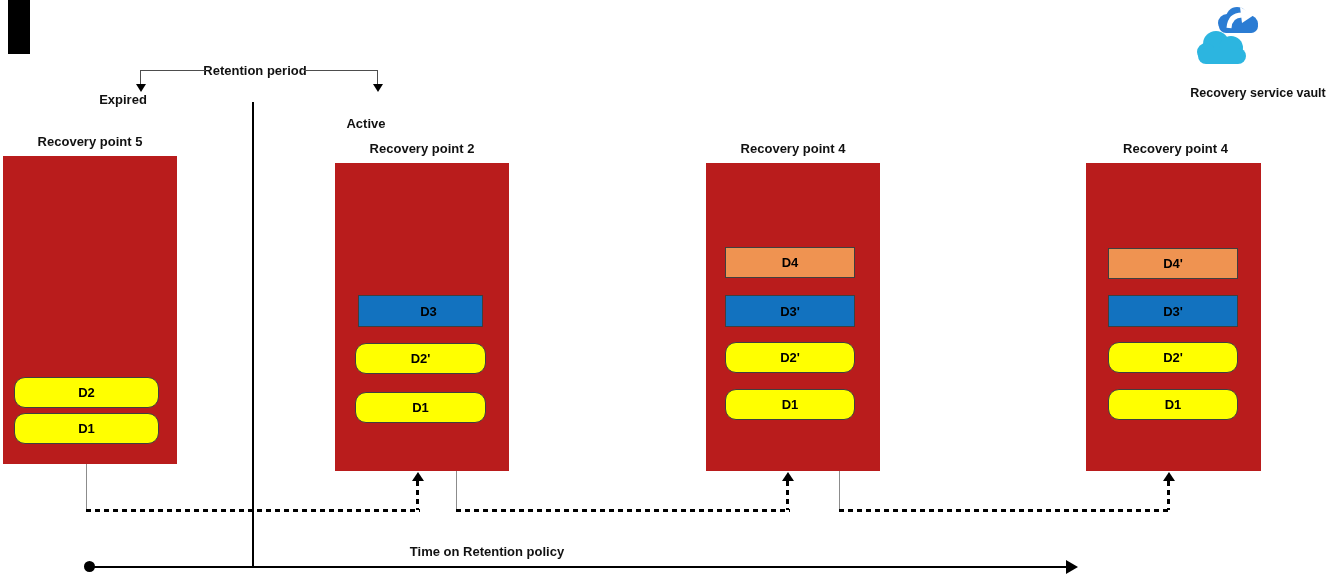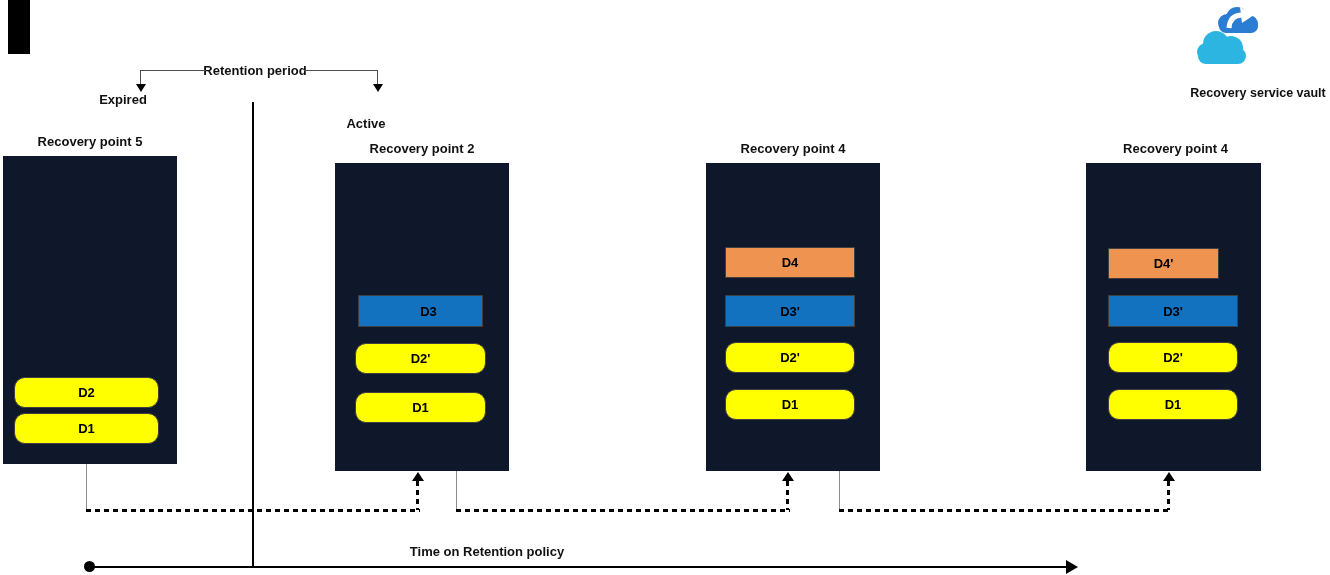--- a/index.html
+++ b/index.html
@@ -11,21 +11,21 @@
   .black-mark { position:absolute; left:8px; top:0; width:22px; height:54px; background:#000; }
 
   
   .hline { position:absolute; height:1px; background:#4d4d4d; }
   .vline-thin { position:absolute; width:1px; background:#4d4d4d; }
   .arrow-down { position:absolute; width:0; height:0;
     border-left:5px solid transparent; border-right:5px solid transparent; border-top:8px solid #000; }
   .main-vline { position:absolute; left:252px; top:102px; width:2px; height:465px; background:#000; }
 
   
-  .rp-box { position:absolute; width:174px; height:308px; background:#0f172a; }
+  .rp-box { position:absolute; width:174px; height:308px; background:#b91c1c; }
   .block { position:absolute; height:31px; box-sizing:border-box; border:1px solid #3f3f3f;
     display:flex; align-items:center; justify-content:center;
     font-size:13px; font-weight:700; color:#000; }
   .block.yellow { background:#ffff00;border-radius:11px; }
   .block.blue   { background:#1272bf; }
   .block.orange { background:#ef9351; }
 
   
   .gray-conn { position:absolute; width:1px; background:#8c8c8c; }
   .dash-h { position:absolute; height:3px;
@@ -79,21 +79,21 @@
   <div class="lbl" style="left:706px; top:141px; width:174px;">Recovery point 4</div>
   <div class="rp-box" style="left:706px; top:163px;">
     <div class="block orange" style="left:19px; top:84px; width:130px;">D4</div>
     <div class="block blue" style="left:19px; top:132px; width:130px; height:32px;">D3'</div>
     <div class="block yellow" style="left:19px; top:179px; width:130px;">D2'</div>
     <div class="block yellow" style="left:19px; top:226px; width:130px;">D1</div>
   </div>
 
   <div class="lbl" style="left:1088px; top:141px; width:175px;">Recovery point 4</div>
   <div class="rp-box" style="left:1086px; top:163px; width:175px;">
-    <div class="block orange" style="left:22px; top:85px; width:111px;">D4'</div>
+    <div class="block orange" style="left:22px; top:85px; width:130px;">D4'</div>
     <div class="block blue" style="left:22px; top:132px; width:130px; height:32px;">D3'</div>
     <div class="block yellow" style="left:22px; top:179px; width:130px;">D2'</div>
     <div class="block yellow" style="left:22px; top:226px; width:130px;">D1</div>
   </div>
 
   <div class="gray-conn" style="left:86px; top:464px; height:47px;"></div>
   <div class="gray-conn" style="left:456px; top:471px; height:40px;"></div>
   <div class="gray-conn" style="left:839px; top:471px; height:40px;"></div>
 
   <div class="dash-h" style="left:86px; top:509px; width:334px;"></div>

